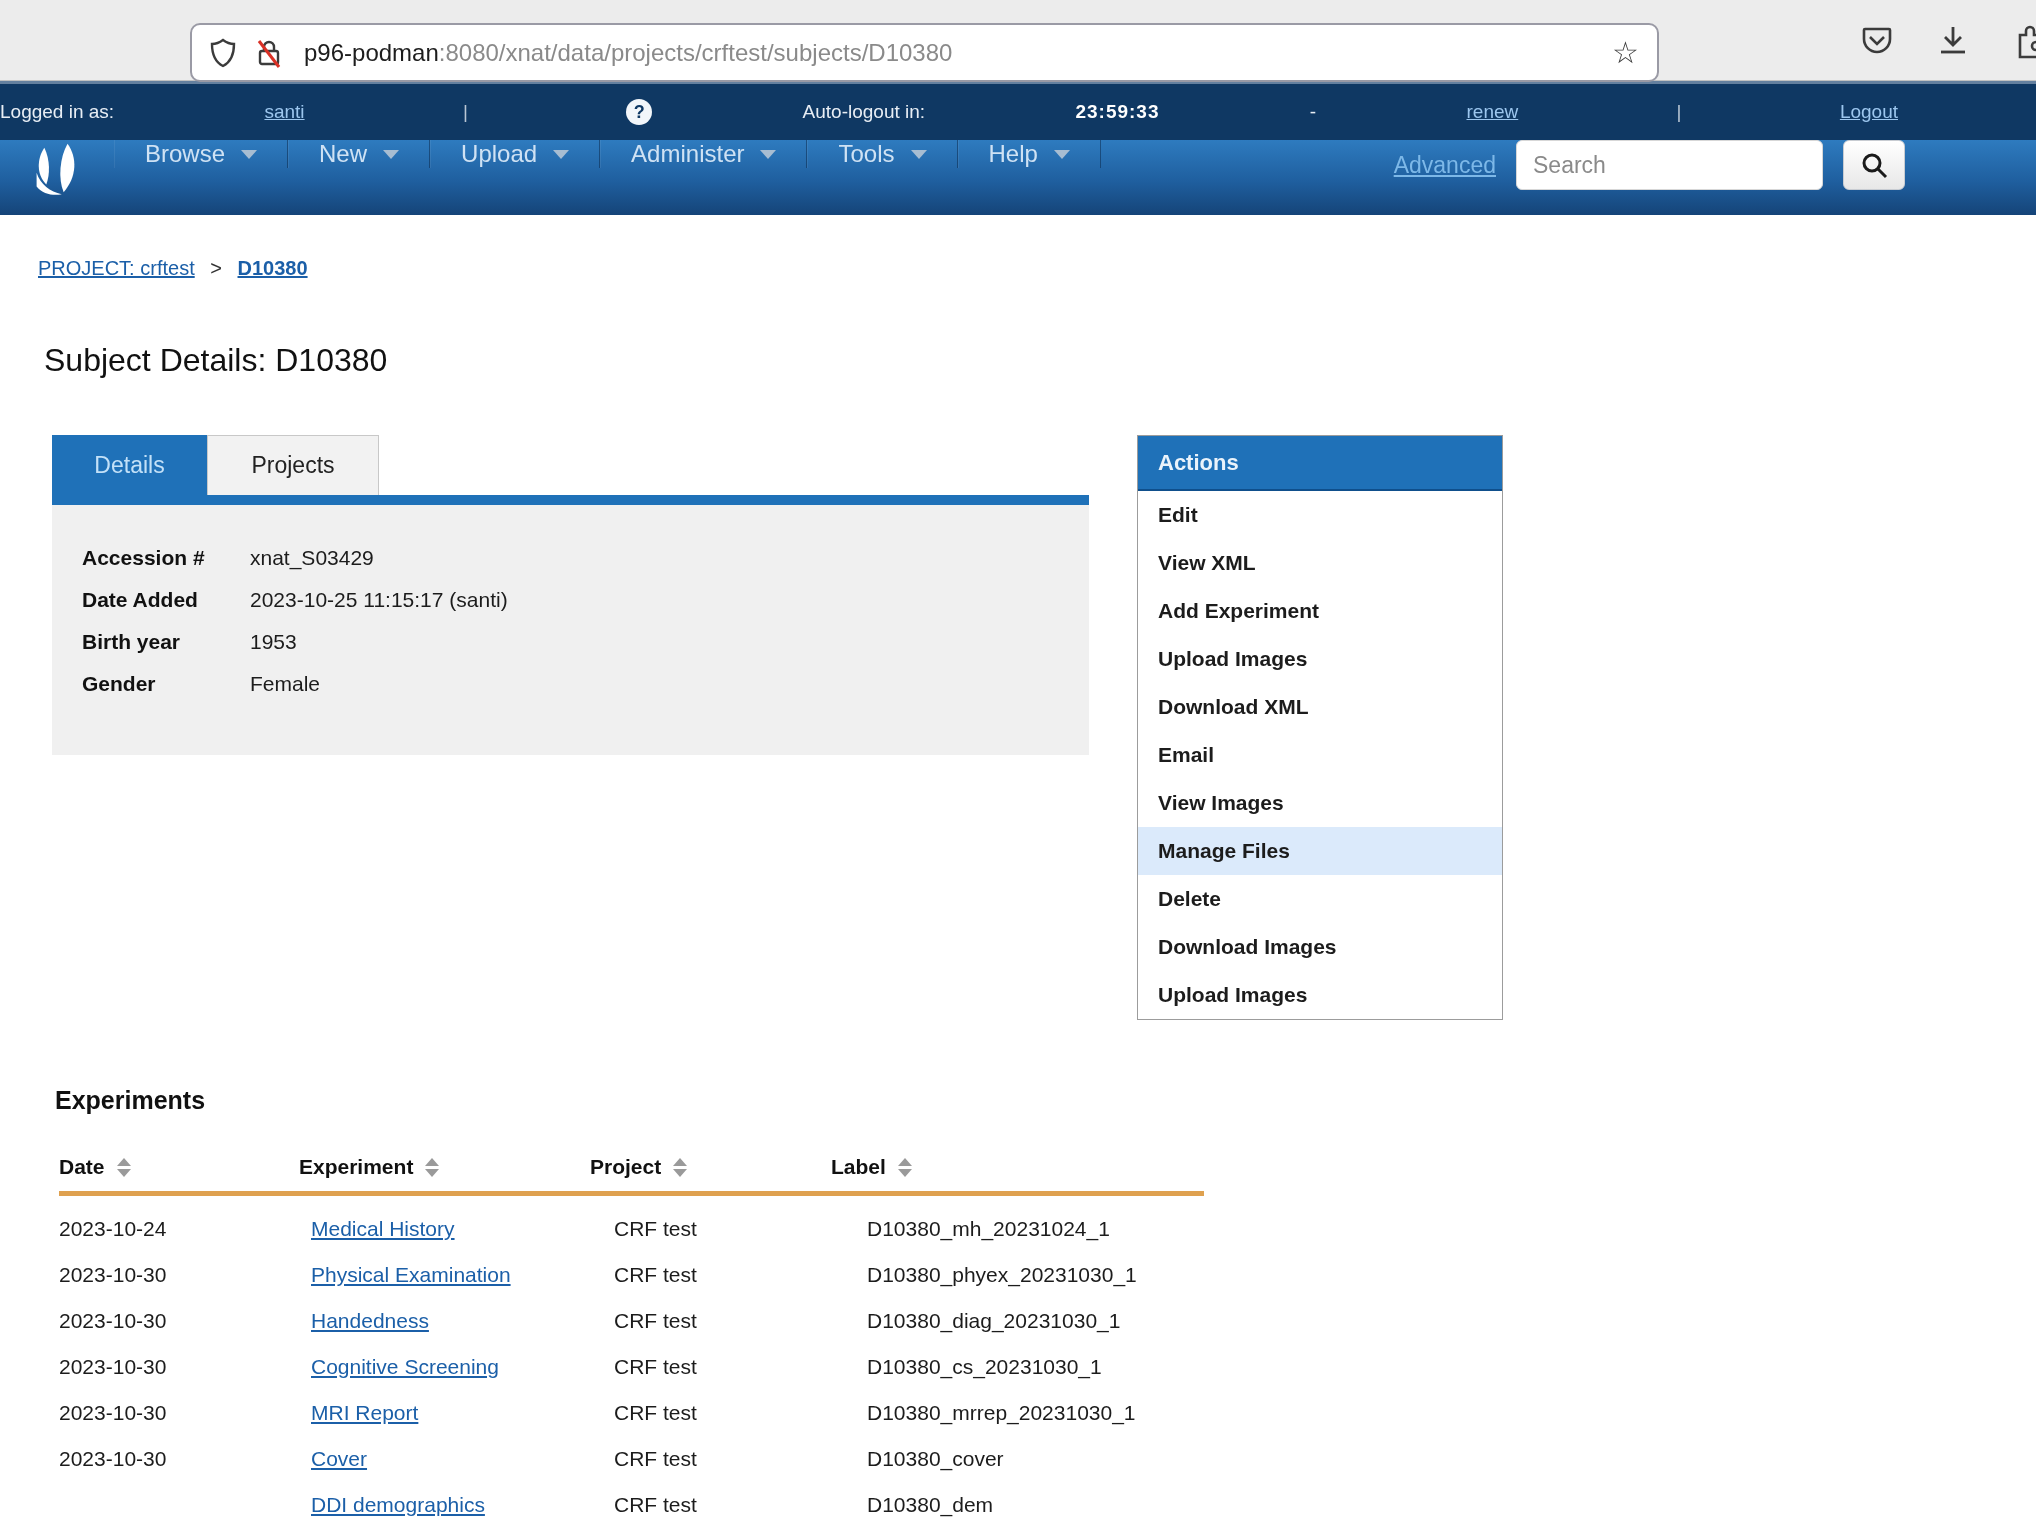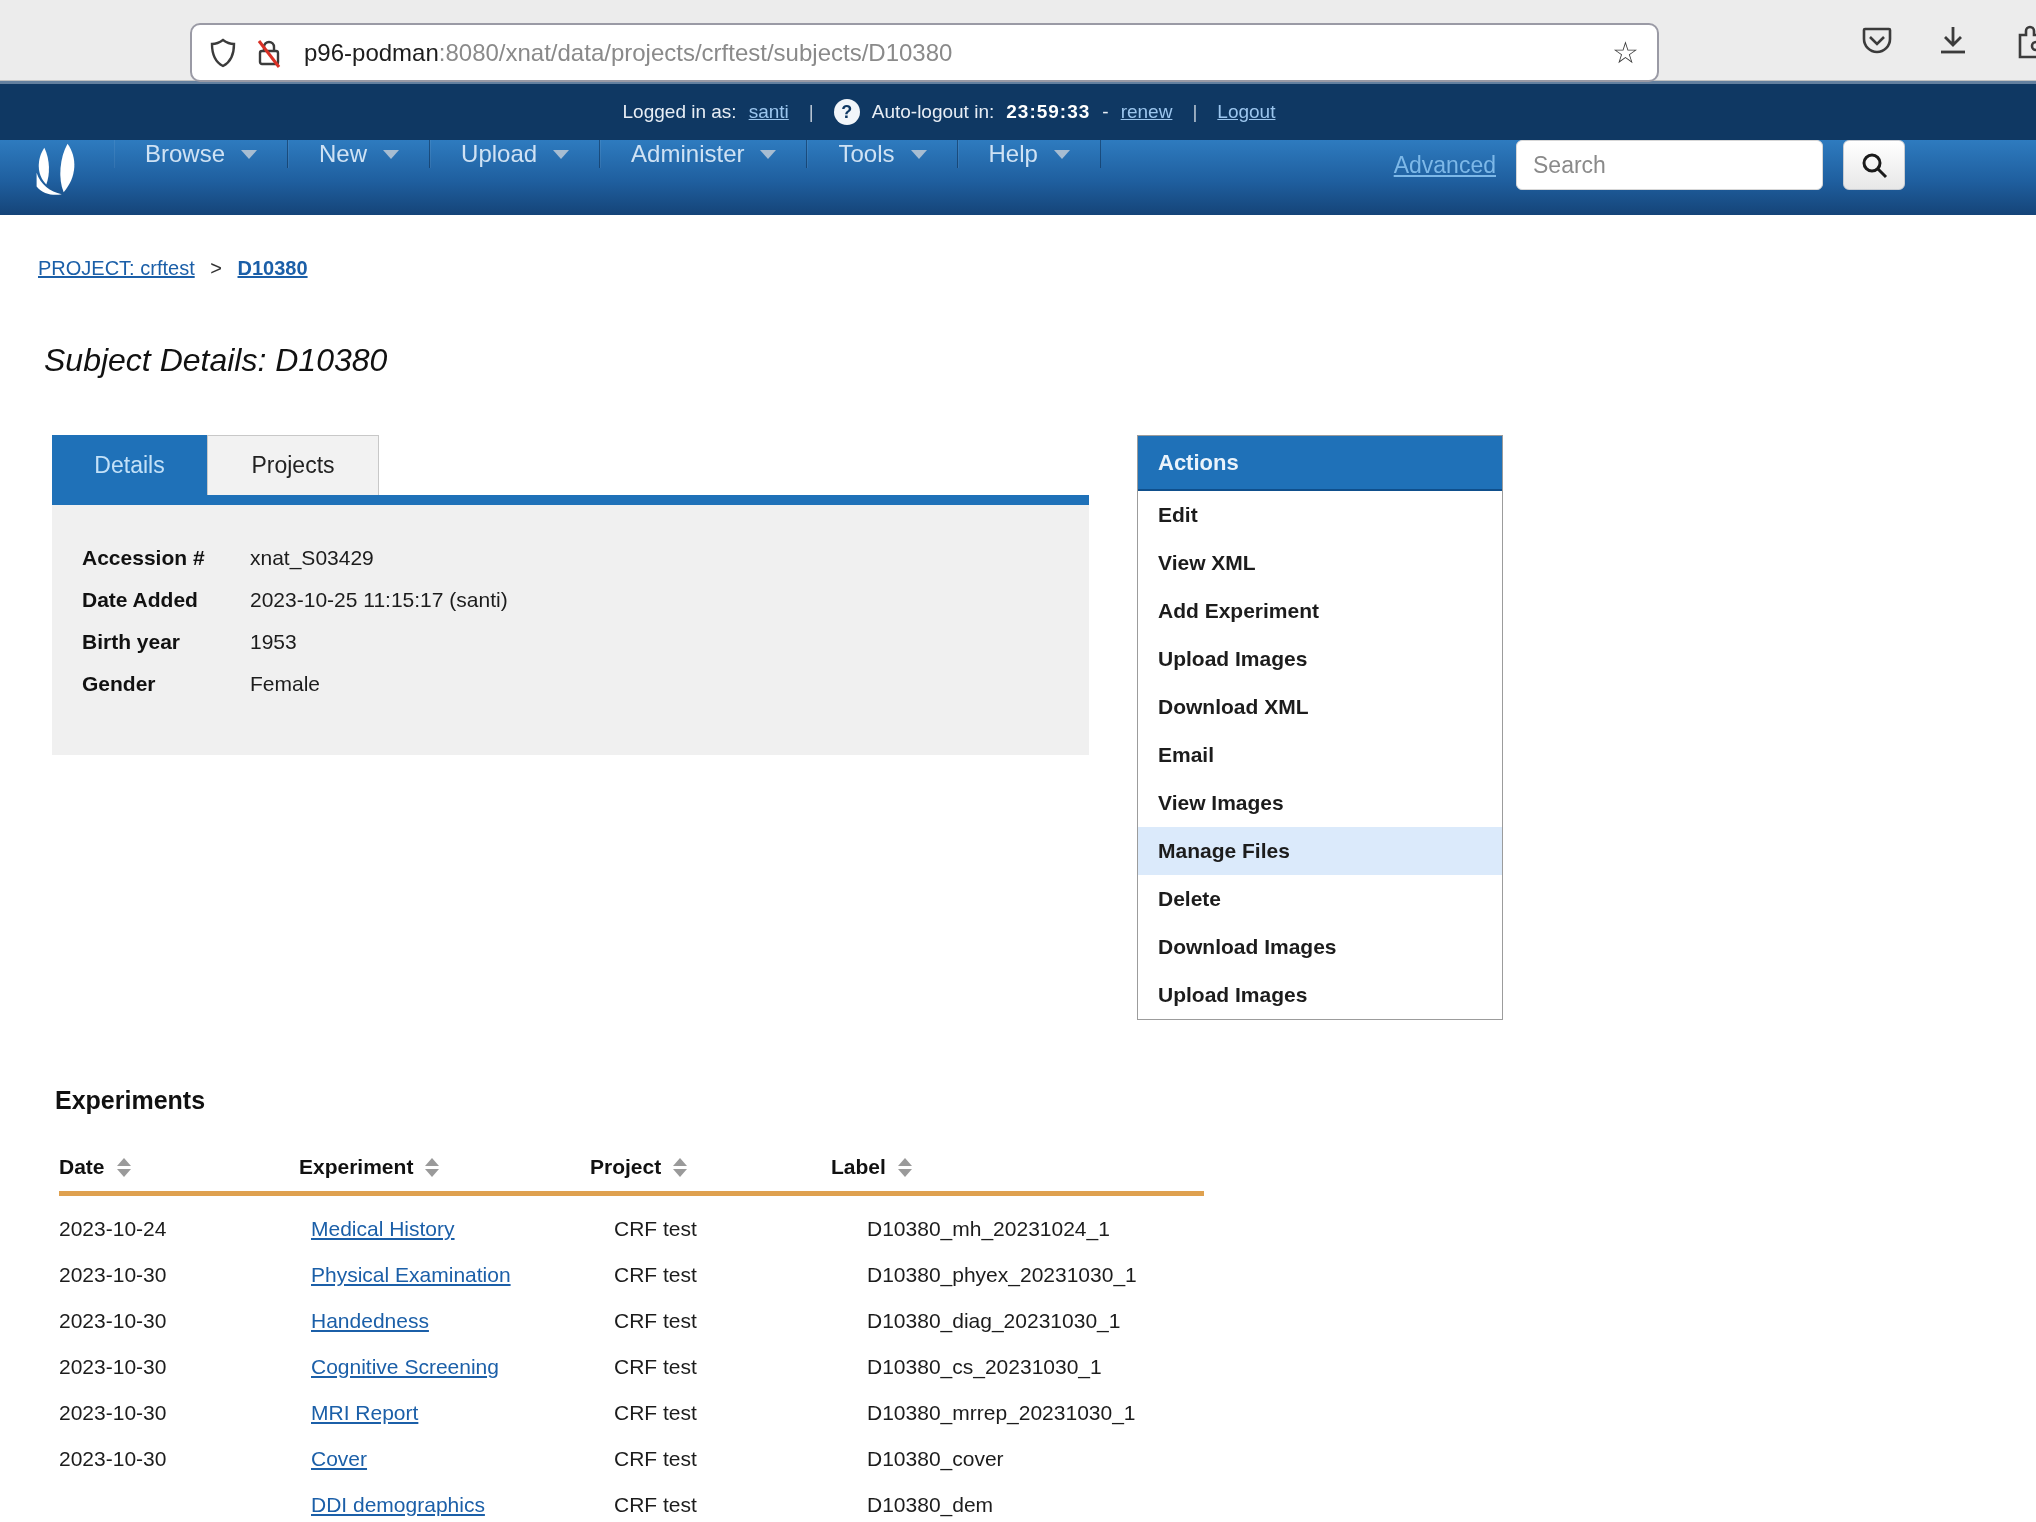--- a/index.html
+++ b/index.html
@@ -12,21 +12,21 @@
     background: #fff; border: 2px solid #9a9aa5; border-radius: 10px;
     display: flex; align-items: center; padding: 0 18px; }
   .urlbar .icn { flex: 0 0 auto; display: flex; align-items: center; margin-right: 20px; }
   .url-text { font-size: 24px; color: #8a8a8a; white-space: nowrap; overflow: hidden; flex: 1 1 auto; }
   .url-text b { color: #1d1d1d; font-weight: normal; }
   .star { font-size: 30px; color: #3c3c3c; margin-left: 14px; flex: 0 0 auto; }
   .chrome-icons { position: absolute; right: -12px; top: 0; height: 81px; display: flex; align-items: center; gap: 42px; }
 
   
   .topbar { height: 59px; background: #0f3863; border-top: 3px solid #64809f;
-    display: flex; align-items: center; justify-content: center; padding-right: 138px;
+    display: flex; align-items: center; justify-content: space-between; padding-right: 138px;
     color: #e8eef5; font-size: 19px; gap: 12px; }
   .topbar a { color: #9cc6ee; text-decoration: underline; }
   .topbar .sep { color: #b9c6d4; margin: 0 8px; }
   .topbar .timer { font-weight: bold; color: #ffffff; letter-spacing: 1px; }
   .help-circle { width: 26px; height: 26px; border-radius: 50%; background: #f2f6fa; color: #0f3863;
     font-weight: bold; font-size: 18px; display: inline-flex; align-items: center; justify-content: center; }
 
   
   .nav { height: 75px; background: linear-gradient(180deg, #2e7bbf 0%, #1f5f9f 55%, #154478 100%);
     display: flex; align-items: flex-start; }
@@ -44,21 +44,21 @@
   .search-input::placeholder { color: #8a8a8a; }
   .search-btn { width: 62px; height: 50px; border-radius: 6px; border: 1px solid #c8ccd2;
     background: linear-gradient(#ffffff, #e7e7e7); display: flex; align-items: center; justify-content: center; cursor: pointer; }
 
   
   .content { padding: 42px 0 0 52px; }
   .breadcrumb { font-size: 20px; color: #222; margin-left: -14px; }
   .breadcrumb a { color: #1b5fa8; text-decoration: underline; }
   .breadcrumb .current { font-weight: bold; }
   .breadcrumb .bsep { margin: 0 10px; color: #333; }
-  .page-title { font-size: 32px; font-weight: normal; color: #111; margin-top: 62px; margin-left: -8px; font-style: italic; }
+  .page-title { font-size: 32px; font-weight: normal; color: #111; margin-top: 62px; margin-left: -8px; }
 
   .columns { display: flex; margin-top: 56px; }
   .left-col { width: 1037px; }
   .right-col { width: 366px; margin-left: 48px; }
 
   
   .tabs { display: flex; }
   .tab { height: 60px; display: flex; align-items: center; justify-content: center; font-size: 23px; cursor: pointer; }
   .tab.active { width: 155px; background: #1f71b8; color: #c3e1f8; }
   .tab.inactive { width: 172px; background: #f2f2f2; color: #222; border: 1px solid #c8c8c8; border-bottom: none; }

